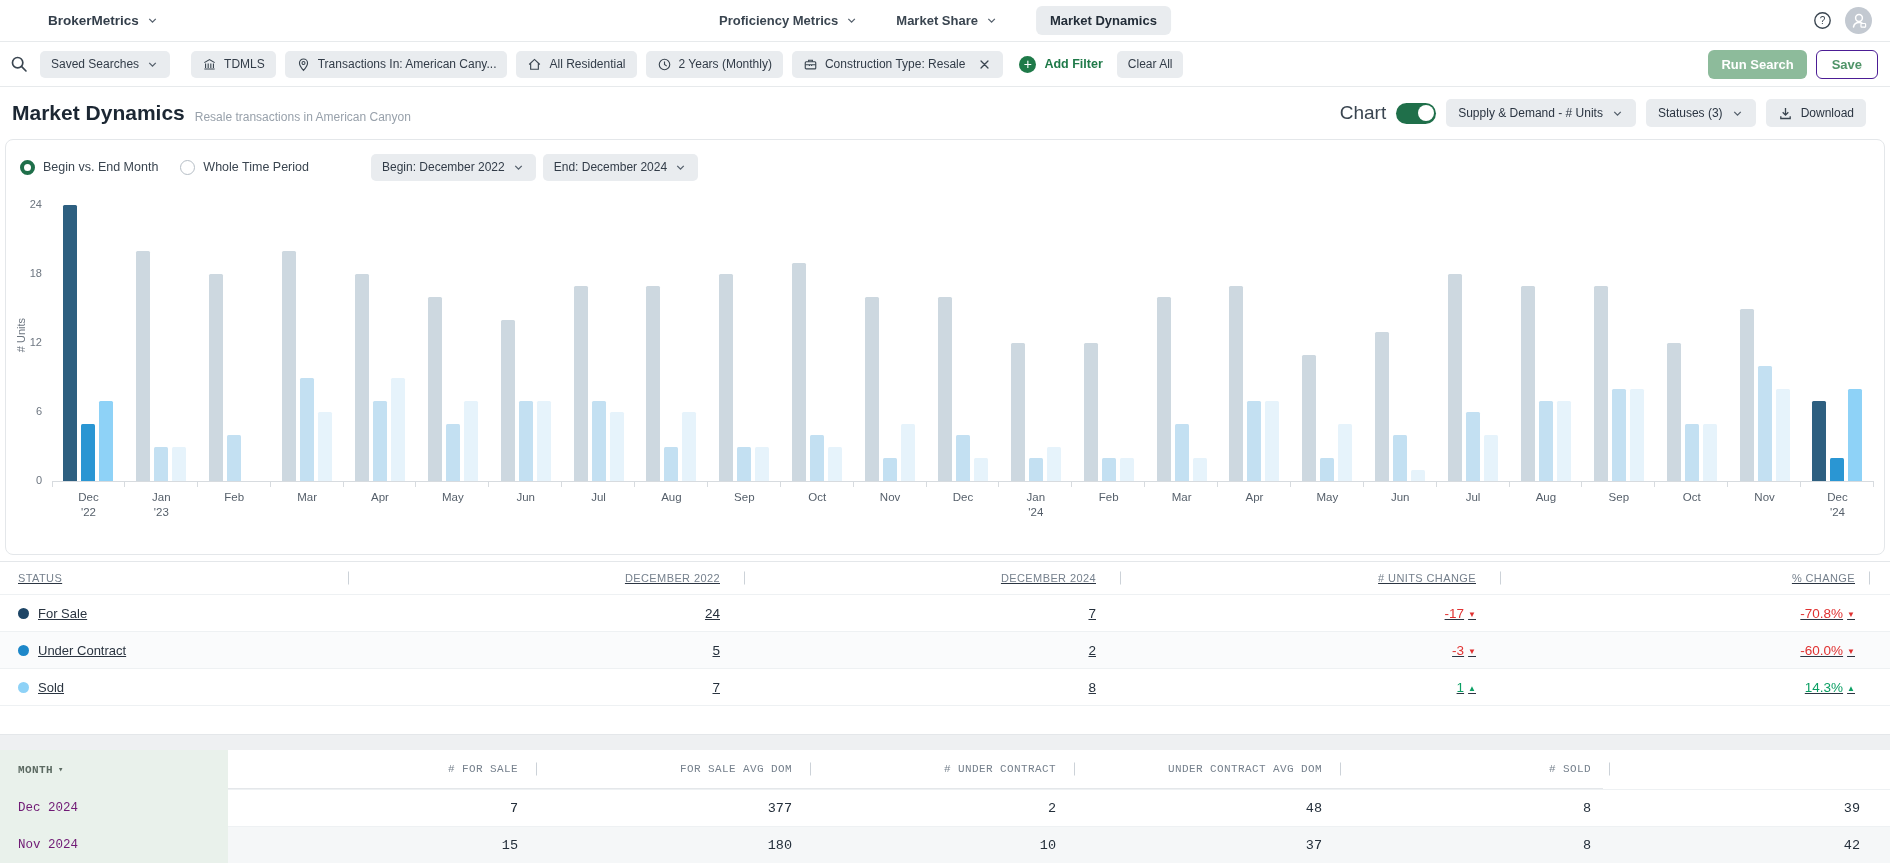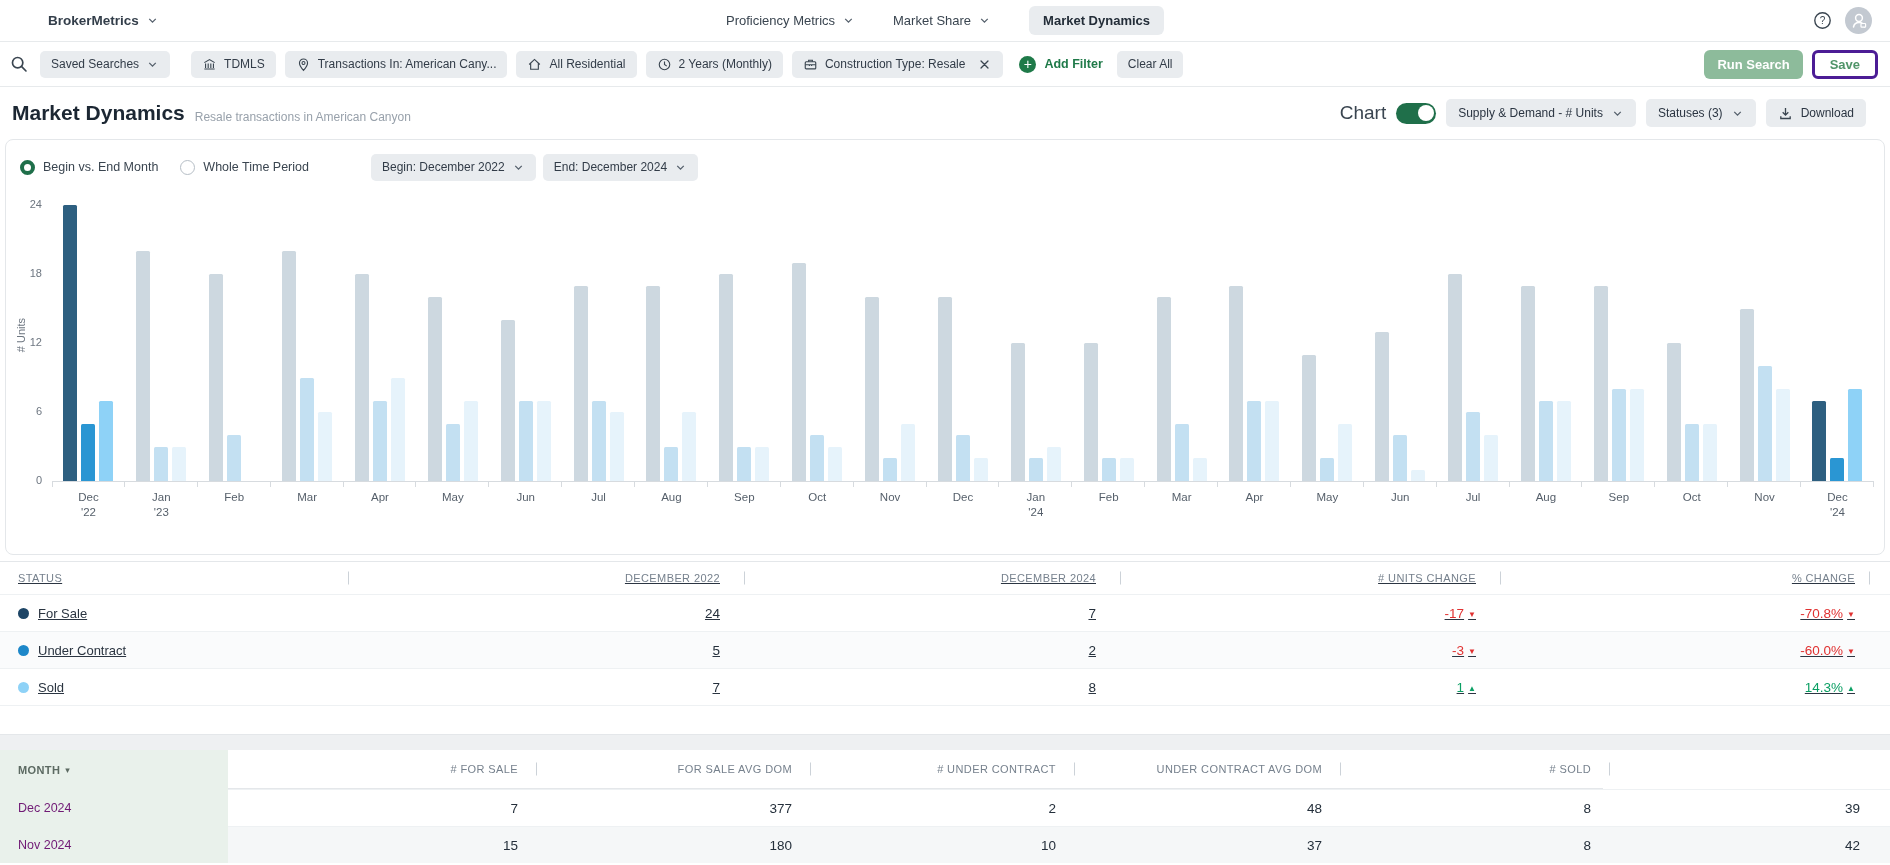--- a/index.html
+++ b/index.html
@@ -9,38 +9,38 @@
     font-family:"Liberation Sans","DejaVu Sans",sans-serif;
     color:#2b3542; background:#fff;
   }
   svg { display:block; }
 
   
   .topnav { height:42px; display:flex; align-items:center; padding:0 18px 0 48px; border-bottom:1px solid #e7eaec; position:relative; }
   .brand { display:flex; align-items:center; gap:7px; font-size:13.5px; font-weight:600; color:#333e4a; cursor:pointer; }
   .chev { width:13px; height:13px; color:#55606c; }
   .nav-center { position:absolute; left:50%; transform:translateX(-50%); display:flex; align-items:center; gap:38px; }
-  .nav-item { display:flex; align-items:center; gap:7px; font-size:13px; font-weight:400; color:#3a4550; cursor:pointer; white-space:nowrap; }
+  .nav-item { display:flex; align-items:center; gap:7px; font-size:13px; font-weight:700; color:#3a4550; cursor:pointer; white-space:nowrap; }
   .nav-tab { background:#e9ecef; border-radius:6px; padding:7px 14px; font-size:13px; font-weight:600; color:#232d38; white-space:nowrap; cursor:pointer; }
   .nav-right { margin-left:auto; display:flex; align-items:center; gap:13px; }
   .help { width:19px; height:19px; color:#3a4550; cursor:pointer; }
   .avatar { width:27px; height:27px; border-radius:50%; background:#c3c9d1; display:flex; align-items:center; justify-content:center; cursor:pointer; }
 
   
   .filterbar { height:45px; display:flex; align-items:center; padding:0 12px 0 10px; border-bottom:1px solid #e7eaec; }
   .searchbtn { width:18px; height:18px; color:#3a4550; margin-right:12px; cursor:pointer; flex:none; }
   .chips { display:flex; align-items:center; gap:9px; }
   .chip { height:27px; display:inline-flex; align-items:center; gap:7px; background:#e9ecef; border-radius:5px; padding:0 11px; font-size:12px; color:#323c48; white-space:nowrap; cursor:pointer; }
   .chip.first { margin-right:12px; }
   .cicon { width:15px; height:15px; color:#3a4550; display:inline-flex; flex:none; }
   .chip .x { width:15px; height:15px; color:#3a4550; margin-left:5px; cursor:pointer; }
   .add-filter { display:inline-flex; align-items:center; gap:8px; color:#1f7a49; font-size:12.5px; font-weight:600; margin:0 14px 0 16px; cursor:pointer; white-space:nowrap; }
   .plus { width:17px; height:17px; border-radius:50%; background:#1f7a49; color:#fff; display:flex; align-items:center; justify-content:center; font-size:14px; font-weight:400; line-height:1; padding-bottom:1px; }
   .btn-run { margin-left:auto; background:#8dbb9b; color:#fff; border:none; border-radius:6px; height:29px; padding:0 13px; font-size:13px; font-weight:600; font-family:inherit; cursor:pointer; white-space:nowrap; }
-  .btn-save { background:#fff; color:#4f9468; border:3px solid #4c1d95; border-radius:6px; height:29px; padding:0 15px; font-size:13px; font-weight:600; font-family:inherit; margin-left:9px; cursor:pointer; }
+  .btn-save { background:#fff; color:#4f9468; border:1px solid #4c1d95; border-radius:6px; height:29px; padding:0 15px; font-size:13px; font-weight:600; font-family:inherit; margin-left:9px; cursor:pointer; }
 
   
   .page-header { height:52px; display:flex; align-items:center; padding:0 12px; }
   .title { font-size:21px; font-weight:600; color:#1c2733; white-space:nowrap; }
   .subtitle { font-size:12px; color:#98a1ab; margin-left:10px; padding-top:7px; white-space:nowrap; }
   .ph-right { margin-left:auto; display:flex; align-items:center; gap:10px; padding-right:12px; }
   .toggle-label { font-size:19px; color:#3a4550; }
   .toggle { width:40px; height:21px; border-radius:11px; background:#1f6f4a; position:relative; cursor:pointer; flex:none; }
   .toggle::after { content:''; position:absolute; right:2.5px; top:2.5px; width:16px; height:16px; border-radius:50%; background:#fff; }
   .hchip { height:28px; display:inline-flex; align-items:center; gap:8px; background:#e9ecef; border-radius:5px; padding:0 12px; font-size:12px; color:#2b3542; white-space:nowrap; cursor:pointer; }
@@ -81,21 +81,21 @@
   .dot { width:11px; height:11px; border-radius:50%; margin-right:9px; flex:none; }
   .slabel { font-size:13px; color:#2a3440; }
   .neg { color:#e03131; }
   .pos { color:#0a9f63; }
   .tri { font-size:8px; margin-left:4px; vertical-align:1px; }
   .status-footer { height:30px; border-top:1px solid #eef1f3; border-bottom:1px solid #e4e7ea; }
 
   .band { height:15px; background:#eef0f2; }
 
   
-  .mrow { display:grid; grid-template-columns:228px 302px 274px 264px 266px 269px 287px; }
+  .mrow { display:grid; grid-template-columns:228px 302px 274px 264px 266px 269px 287px;font-family:Liberation Mono, monospace; }
   .mrow.mhead { height:39px; }
   .mrow.mdata { height:37px; }
   .mcell-month { background:#e9f1eb; padding-left:18px; display:flex; align-items:center; }
   .mhead .mcell-month { font-size:11px; font-weight:700; color:#5c6a62; letter-spacing:.4px; cursor:pointer; }
   .caret { font-size:9px; margin-left:5px; color:#5c6a62; }
   .mcell-r { display:flex; align-items:center; justify-content:flex-end; padding-right:12px; font-size:13.5px; color:#242f3b; position:relative; }
   .mcell-r.lastcol { padding-right:30px; }
   .mhead .mcell-r { font-size:11px; font-weight:400; color:#76818d; letter-spacing:.4px; border-bottom:1px solid #e4e7ea; }
   .mhead .mcell-r::after { content:''; position:absolute; right:-7px; top:50%; transform:translateY(-50%); width:1px; height:13px; background:#ccd2d8; }
   .mhead .mcell-r.lastcol::after { right:12px; }

